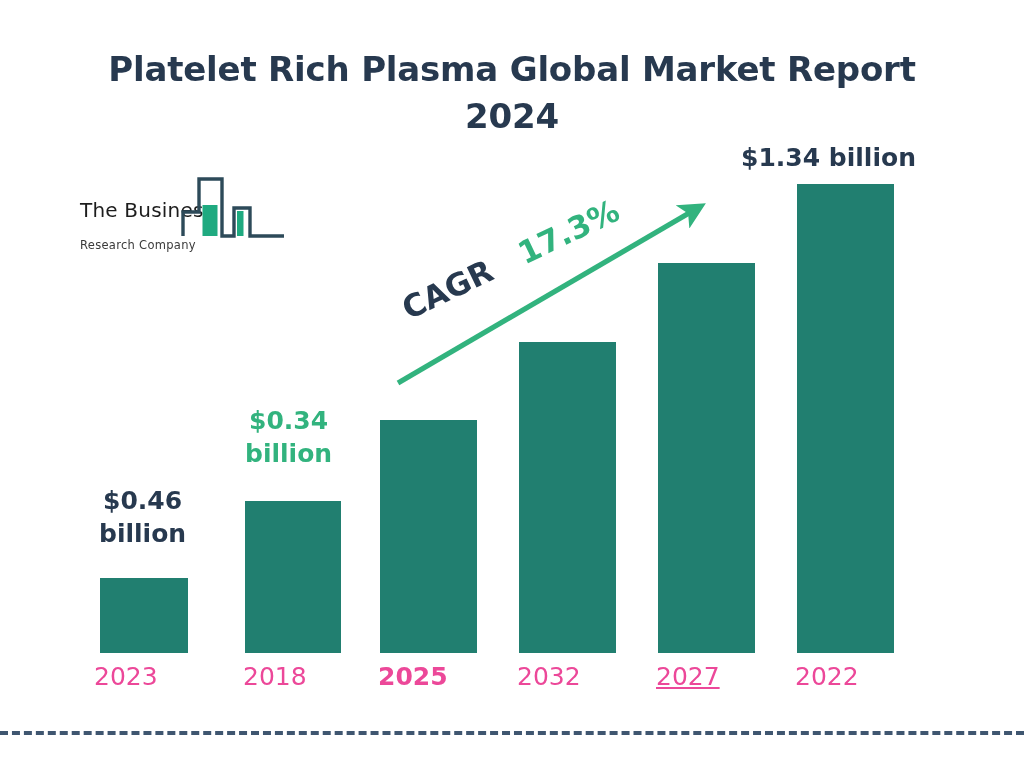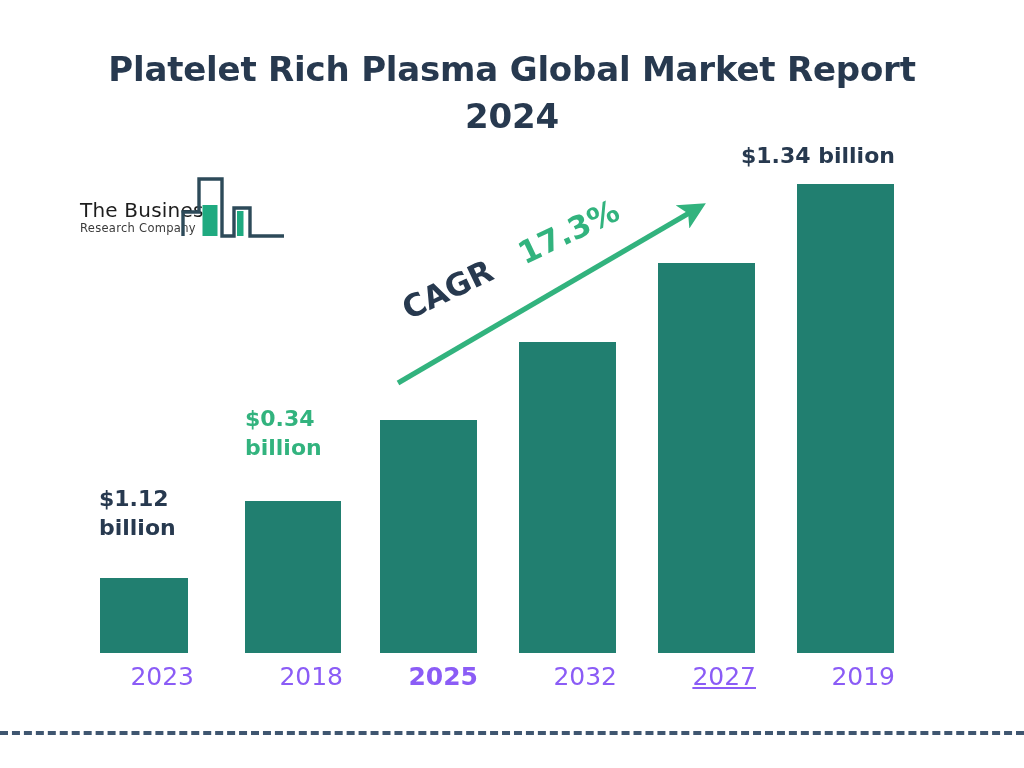--- a/index.html
+++ b/index.html
@@ -54,21 +54,21 @@
     color: #1d1d1d;
     letter-spacing: 0.2px;
     line-height: 1.02;
     white-space: nowrap;
   }
   .logo-line2 {
     font-family: "DejaVu Sans", sans-serif;
     font-size: 11.5px;
     color: #3a3a3a;
     letter-spacing: 0.3px;
-    margin-top: 1px;
+    margin-top: 18px;
     white-space: nowrap;
   }
   .logo-mark {
     position: absolute;
     left: 104px;
     top: -2px;
   }
 
   
   .plot {
@@ -81,34 +81,35 @@
   .bar {
     position: absolute;
     background: #217f70;
   }
 
   
   .vlabel {
     position: absolute;
     font-family: "DejaVu Sans", sans-serif;
     font-weight: bold;
-    font-size: 22px;
+    font-size: 25px;
     line-height: 1.32;
     white-space: pre-line;
+    text-align: center;
   }
   .vlabel.navy { color: #27394f; }
   .vlabel.green { color: #32b37e; }
 
   
   .xtick {
     position: absolute;
     font-family: "DejaVu Sans", sans-serif;
     font-size: 25px;
-    color: #8b5cf6;
-    text-align: right;
+    color: #ec4899;
+    text-align: left;
     white-space: nowrap;
   }
 
   
   .ytitle {
     position: absolute;
     right: 6px;
     top: 266px;
     width: 400px;
     transform-origin: 100% 0;
@@ -190,34 +191,34 @@
     </defs>
     <line x1="398" y1="383" x2="696" y2="209" stroke="#32b37e" stroke-width="5.2" marker-end="url(#arrowhead)"></line>
   </svg>
 
   <div class="cagr">
     <span class="c-text">CAGR</span>
     <span>&nbsp;</span>
     <span class="c-val">17.3%</span>
   </div>
 
-  <div class="vlabel navy" style="left:99px; top:484px;">$1.12
+  <div class="vlabel navy" style="left:99px; top:484px;">$0.46
 billion</div>
 
   <div class="vlabel green" style="left:245px; top:404px;">$0.34
 billion</div>
 
   <div class="vlabel navy" style="left:741px; top:141px; white-space:nowrap;">$1.34 billion</div>
 
   <div class="xtick" style="left:94px; top:662px; width:100px;">2023</div>
   <div class="xtick" style="left:243px; top:662px; width:100px;">2018</div>
   <div class="xtick" style="left:378px; top:662px; width:100px;font-weight:bold;">2025</div>
   <div class="xtick" style="left:517px; top:662px; width:100px;">2032</div>
   <div class="xtick" style="left:656px; top:662px; width:100px;text-decoration:underline;">2027</div>
-  <div class="xtick" style="left:795px; top:662px; width:100px;">2019</div>
+  <div class="xtick" style="left:795px; top:662px; width:100px;">2022</div>
 
   <div class="ytitle">
     <span class="ytitle-inner">Market Size (in billions of USD)</span>
   </div>
 
   <div class="divider"></div>
 
 </div>
 
 </body></html>

